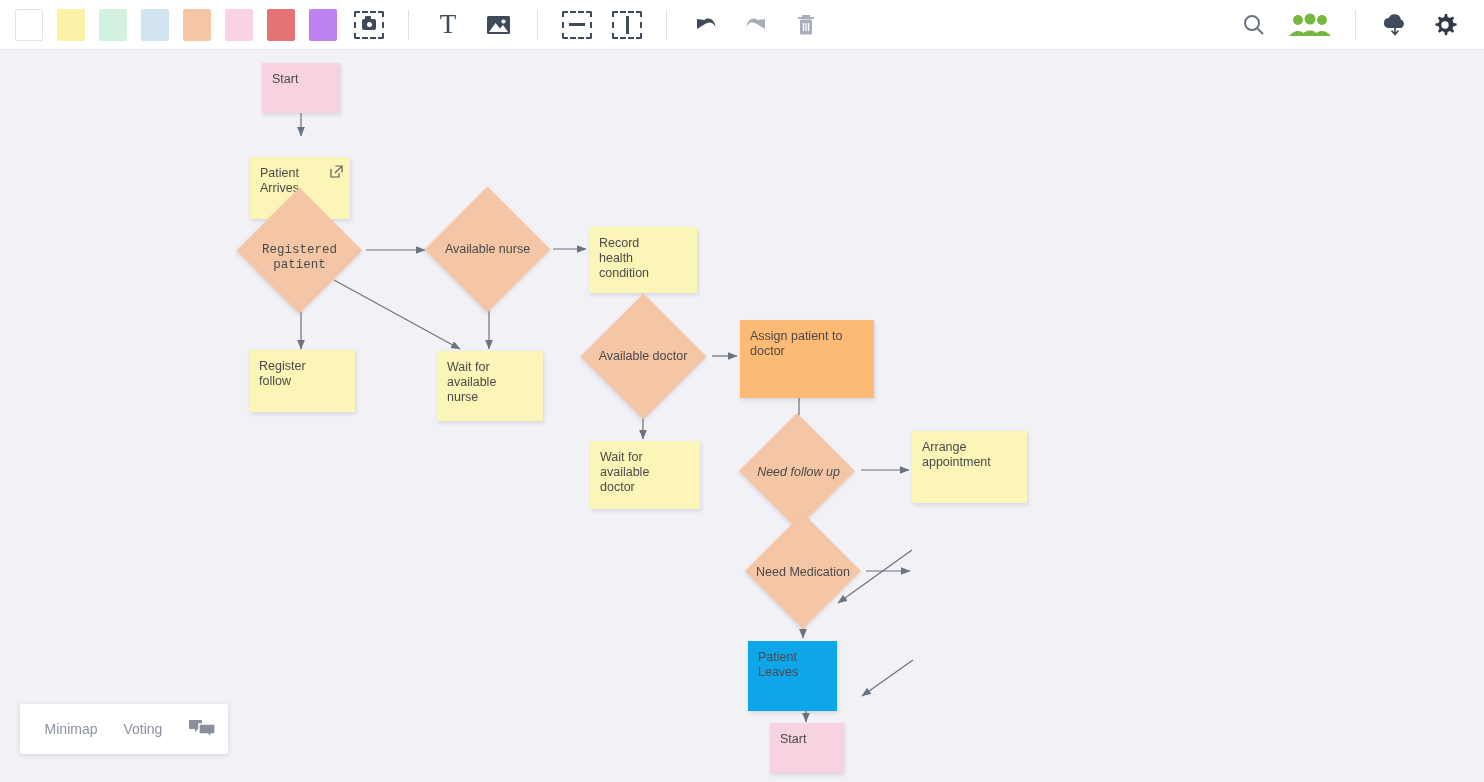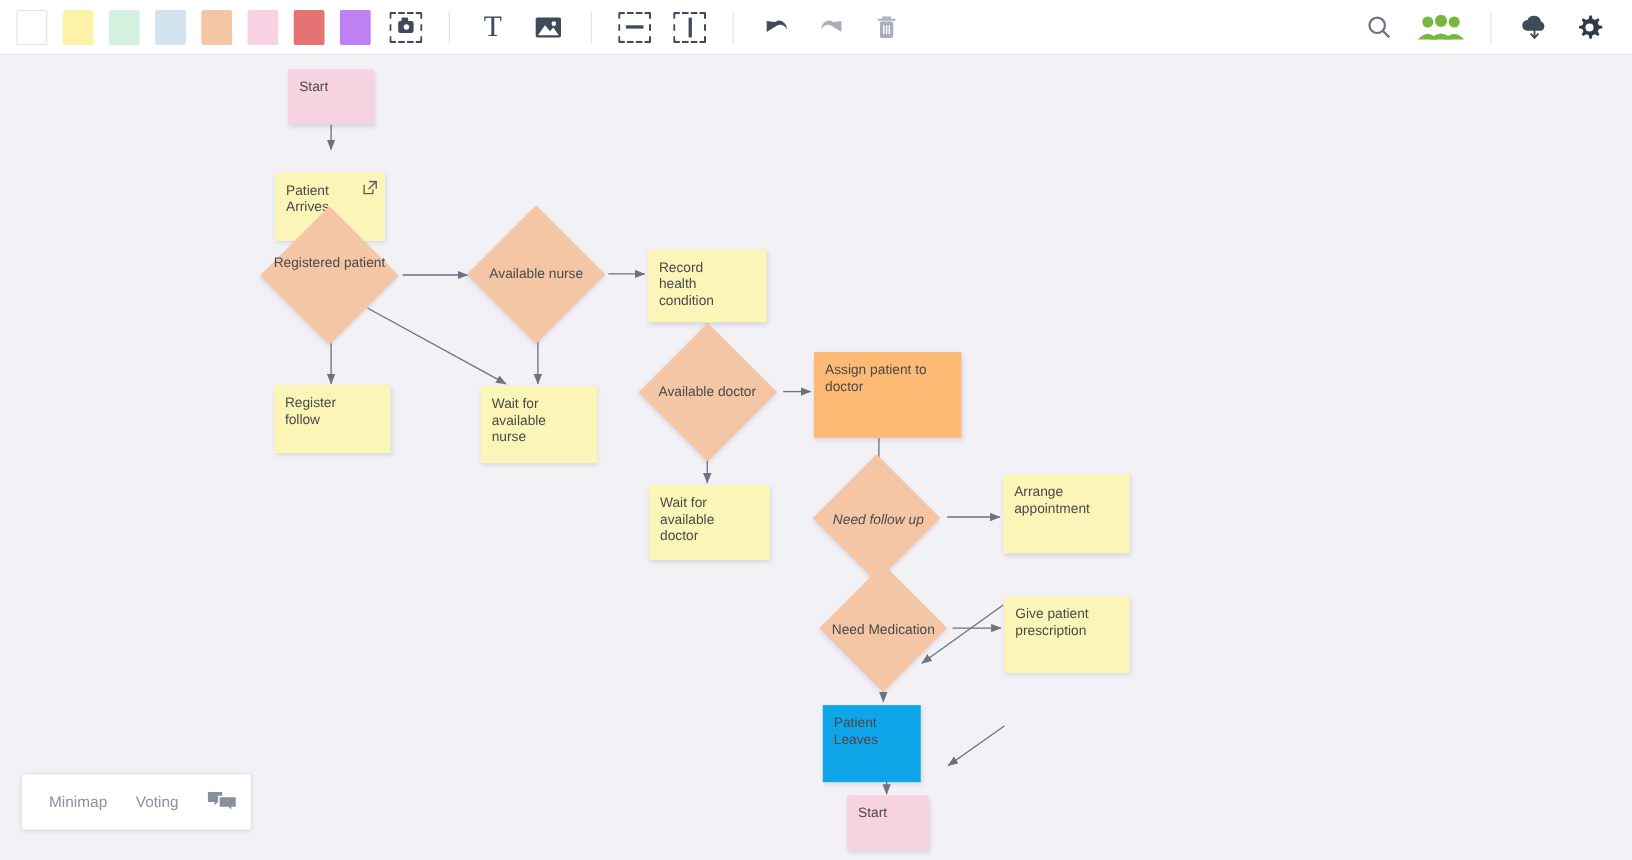--- a/index.html
+++ b/index.html
@@ -288,21 +288,21 @@
       <svg width="13" height="13" viewBox="0 0 13 13">
         <path d="M1 4 V12 H9 V8" stroke="#5a5a5a" stroke-width="1.2" fill="none"></path>
         <path d="M5.5 1 H12 V7.5" stroke="#5a5a5a" stroke-width="1.2" fill="none"></path>
         <line x1="5" y1="8" x2="11.6" y2="1.4" stroke="#5a5a5a" stroke-width="1.2"></line>
       </svg>
     </span>
   </div>
 
   <div class="diamond-wrap" style="left:234px; top:157px; width:131px; height:86px;">
     <div class="diamond" style="left:21px; top:-1px; width:89px; height:89px;"></div>
-    <span class="node-label" style="top:25px;">Registered patient</span>
+    <span class="node-label" style="top:36px;font-family:Liberation Mono, monospace;">Registered patient</span>
   </div>
 
   <div class="node card" style="left:249px; top:300px; width:106px; height:62px; background:#fcf5b8;">
     <span class="node-label">Register follow</span>
   </div>
 
   <div class="diamond-wrap" style="left:422px; top:156px; width:131px; height:86px;">
     <div class="diamond" style="left:21px; top:-1px; width:89px; height:89px;"></div>
     <span class="node-label" style="top:36px;">Available nurse</span>
   </div>
@@ -339,24 +339,20 @@
 
   <div class="node card" style="left:912px; top:381px; width:115px; height:72px; background:#fcf5b8;">
     <span class="node-label">Arrange appointment</span>
   </div>
 
   <div class="diamond-wrap" style="left:740px; top:482px; width:126px; height:78px;">
     <div class="diamond" style="left:22px; top:-2px; width:82px; height:82px;"></div>
     <span class="node-label" style="top:33px;">Need Medication</span>
   </div>
 
-  <div class="node card" style="left:913px; top:492px; width:114px; height:70px; background:#fcf5b8;">
-    <span class="node-label">Give patient
-prescription</span>
-  </div>
 
   <div class="node card" style="left:748px; top:591px; width:89px; height:70px; background:#0ea5e9;">
     <span class="node-label">Patient Leaves</span>
   </div>
 
   <div class="node card" style="left:770px; top:673px; width:74px; height:50px; background:#f7d3e2;">
     <span class="node-label">Start</span>
   </div>
 </div>
 

